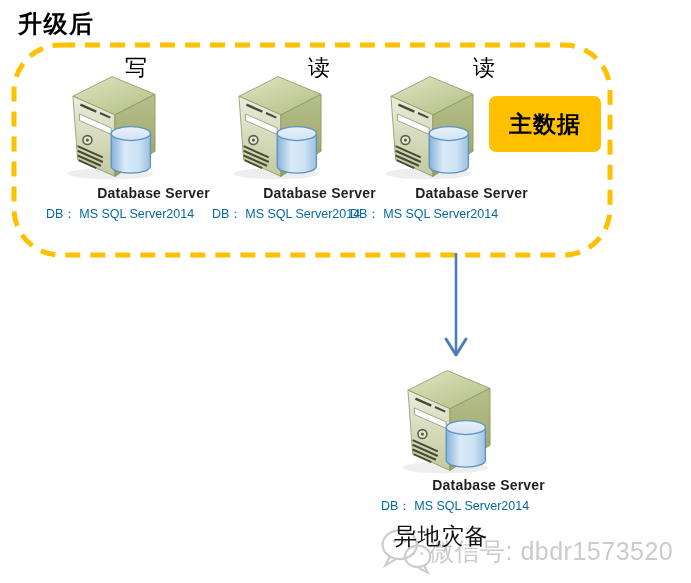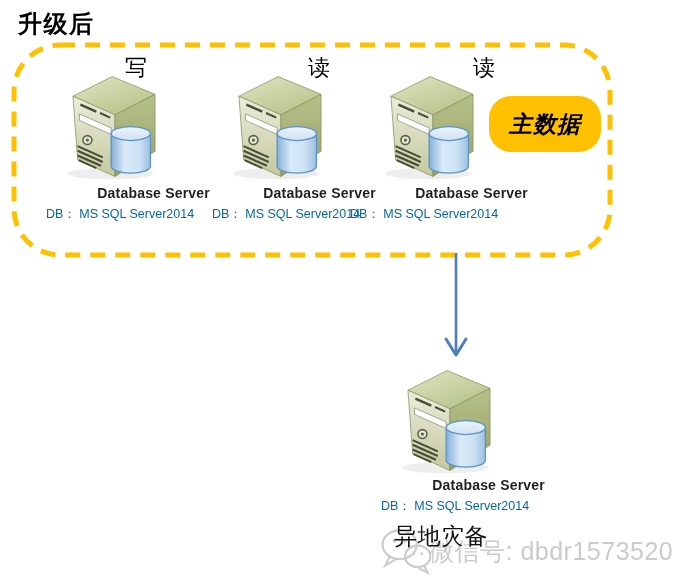--- a/index.html
+++ b/index.html
@@ -31,23 +31,23 @@
   }
   .g4 .srv-name{top:124px;}
   .srv-db{
     position:absolute;top:151px;width:100%;text-align:center;
     font-size:12.5px;color:#0369a1;white-space:nowrap;
   }
   .g3 .srv-db{transform:translateX(-14px);}
   .g4 .srv-db{top:145px;}
   .badge{
     position:absolute;left:489px;top:96px;width:112px;height:56px;
-    background:#FFC000;border-radius:22px;
+    background:#FFC000;border-radius:7px;
     display:flex;align-items:center;justify-content:center;
-    font-size:23px;font-weight:bold;color:#000;letter-spacing:1px;font-style:italic;
+    font-size:23px;font-weight:bold;color:#000;letter-spacing:1px;
   }
   .arrow{position:absolute;left:440px;top:253px;}
   .dr-caption{
     position:absolute;left:394px;top:521px;font-size:23px;color:#111;
     z-index:3;letter-spacing:.5px;
   }
   .watermark{
     position:absolute;left:379px;top:525px;display:flex;align-items:center;
     color:#cbcbcb;z-index:2;
   }

